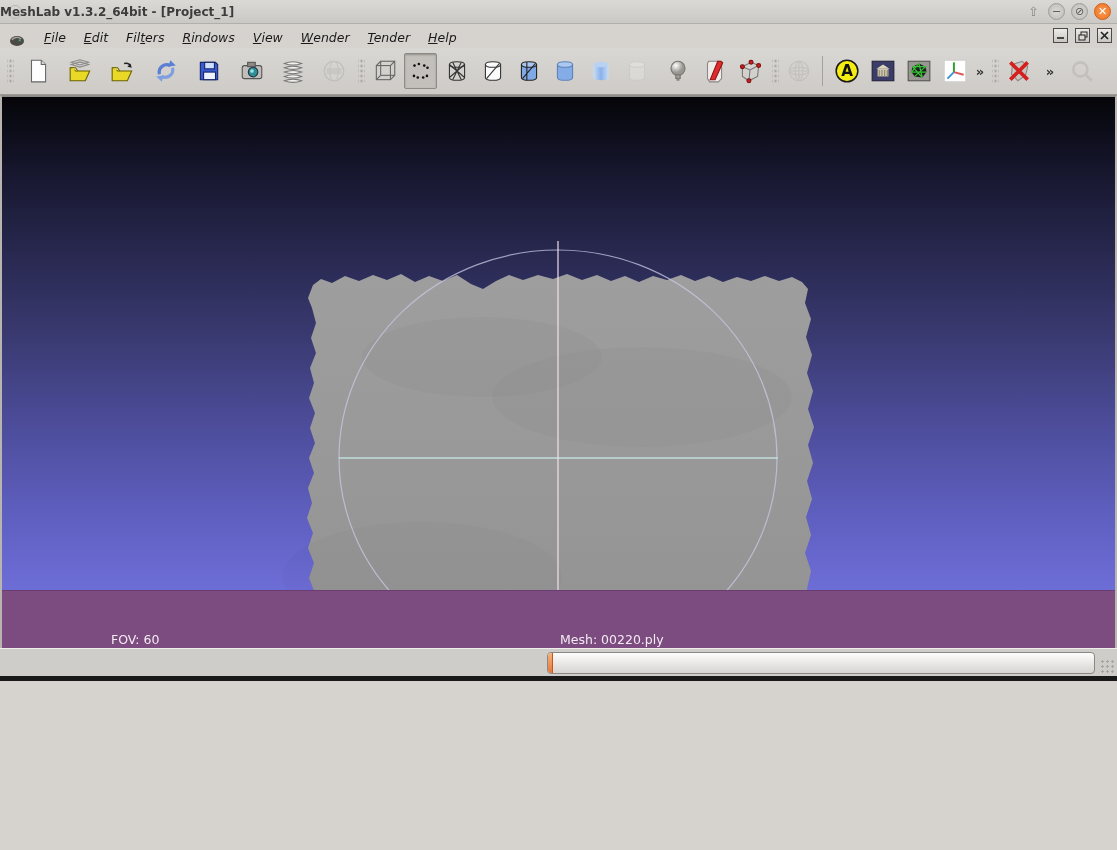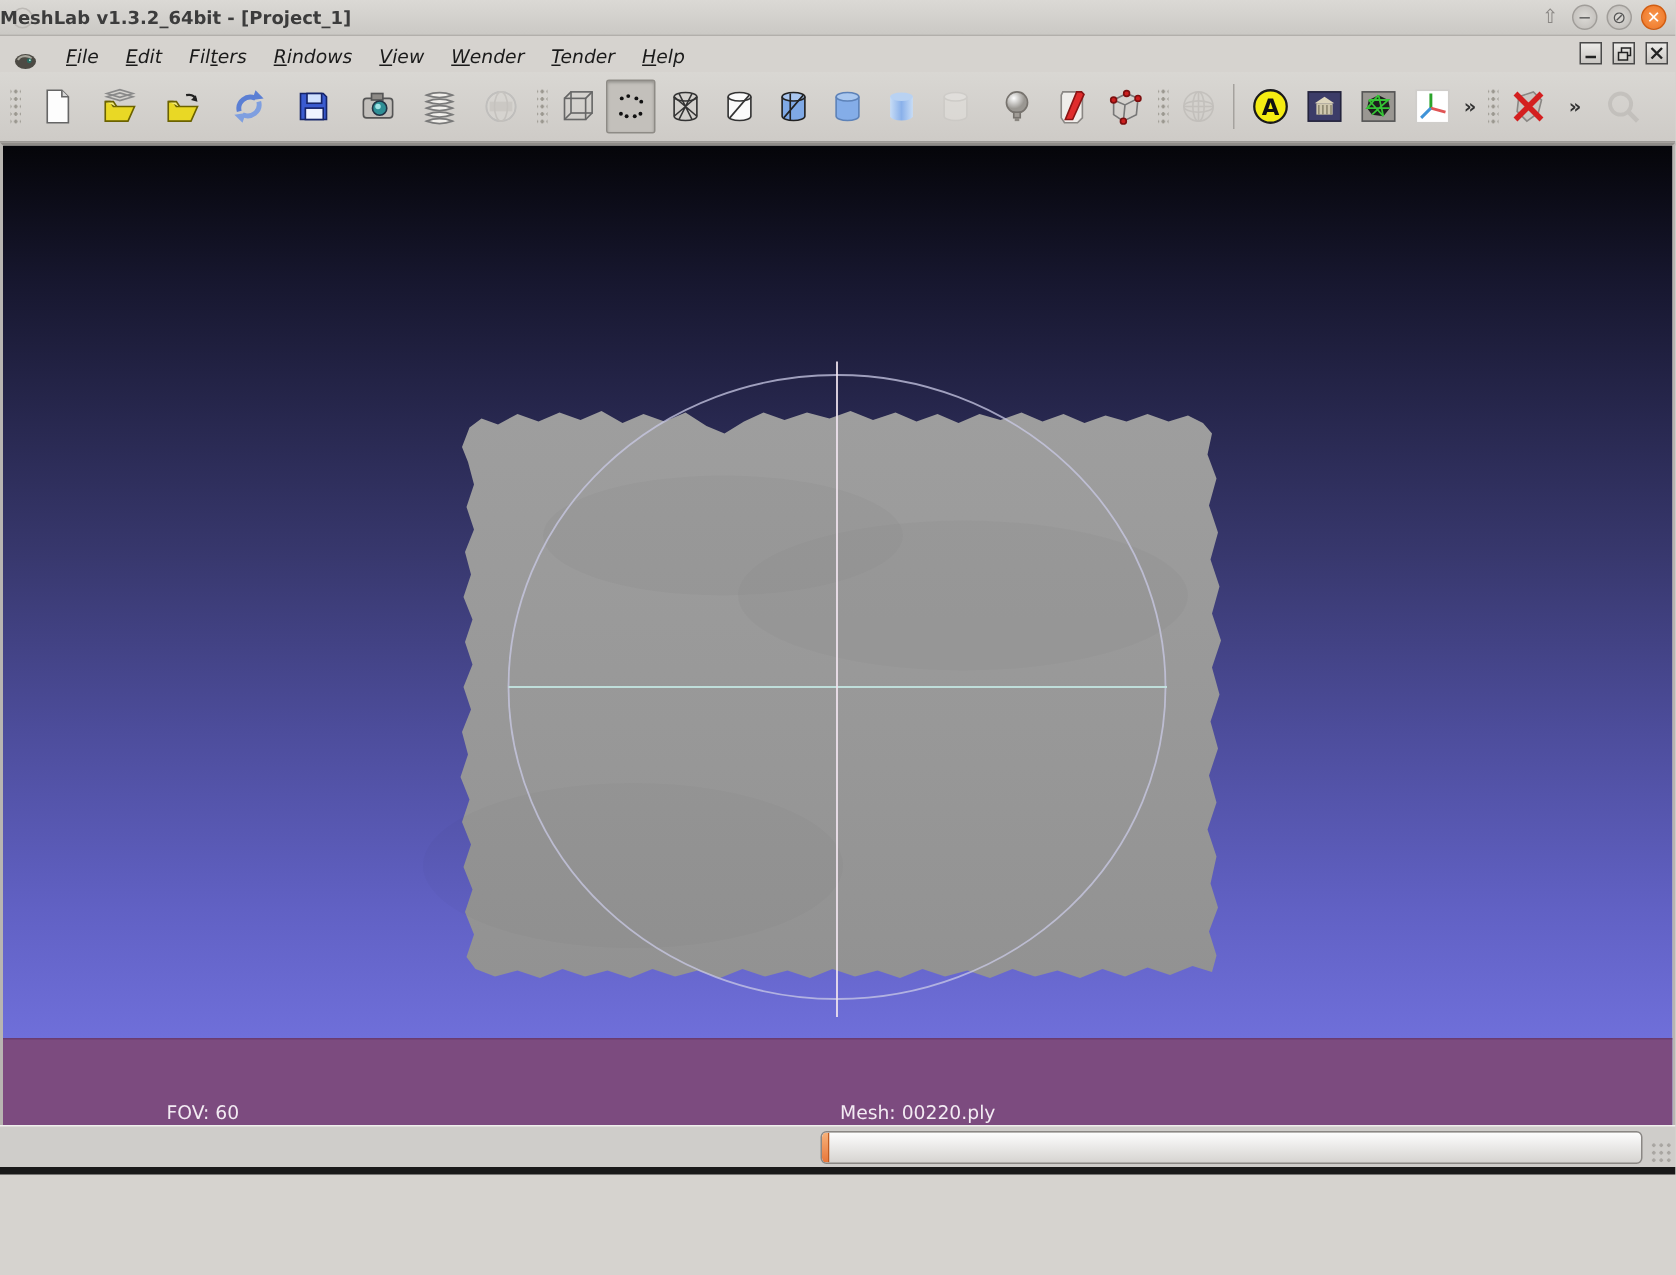--- a/index.html
+++ b/index.html
@@ -34,21 +34,21 @@
   .tb svg{ width:26px; height:26px; }
   .tb.pressed{ background:#c3c0bb; border:1px solid #8e8b86; border-radius:2px; box-shadow:inset 0 1px 2px rgba(0,0,0,.25); }
   .tb.disabled{ opacity:.45; }
   .tb-handle{ width:7px; height:26px; margin:0 3px;
     background-image:radial-gradient(circle, #9a978f 1px, transparent 1.2px);
     background-size:4px 5px; background-position:center; }
   .tb-sep{ width:1px; height:30px; background:#a5a29e; margin:0 7px; }
   .chev{ font-size:13px; font-weight:bold; color:#333; width:18px; text-align:center; }
 
   
-  .viewport{ height:655px; position:relative; border-left:2px solid #b8b5b1; border-right:2px solid #b8b5b1;
+  .viewport{ height:553px; position:relative; border-left:2px solid #b8b5b1; border-right:2px solid #b8b5b1;
     border-top:2px solid #8f8c88;
     background:linear-gradient(180deg,#050509 0%, #17172f 14%, #232346 24%, #38386e 42%, #4d4d9c 60%, #6161c4 78%, #7272de 94%, #7574e0 100%);
     overflow:hidden; }
   .gl-canvas{ position:absolute; inset:0; }
 
   .info-overlay{ position:absolute; left:0; right:0; bottom:0; height:58px; background:#7c4b7f;
      border-top:1px solid #6b3c6f; color:#f3ebf3; font-size:12.5px; }
   .ov-left{ position:absolute; left:109px; top:6px; line-height:17px; white-space:pre; }
   .ov-right{ position:absolute; left:558px; top:6px; line-height:17px; white-space:pre; }
 

